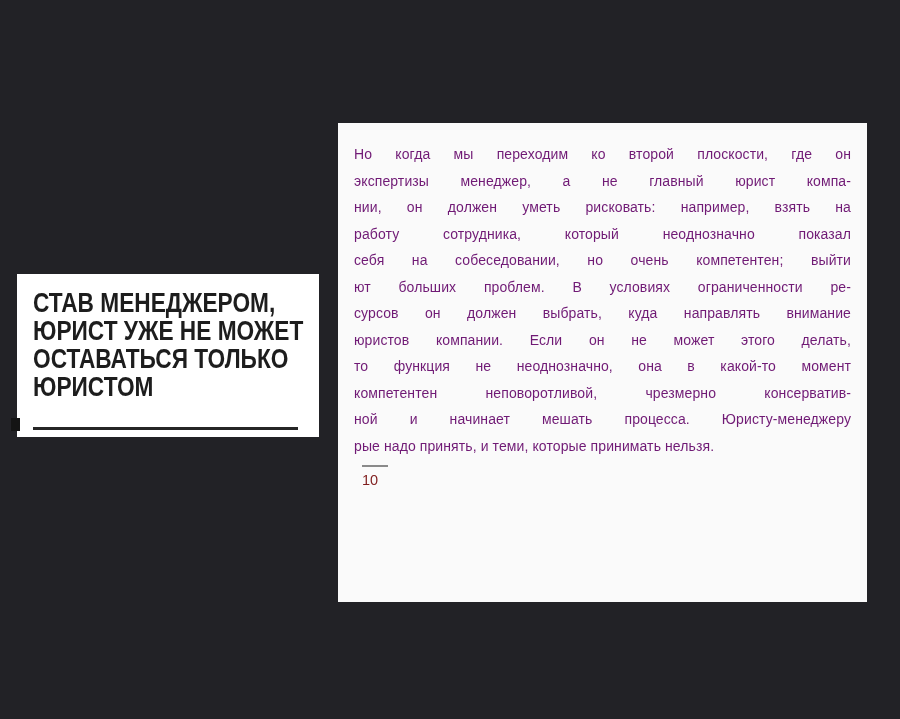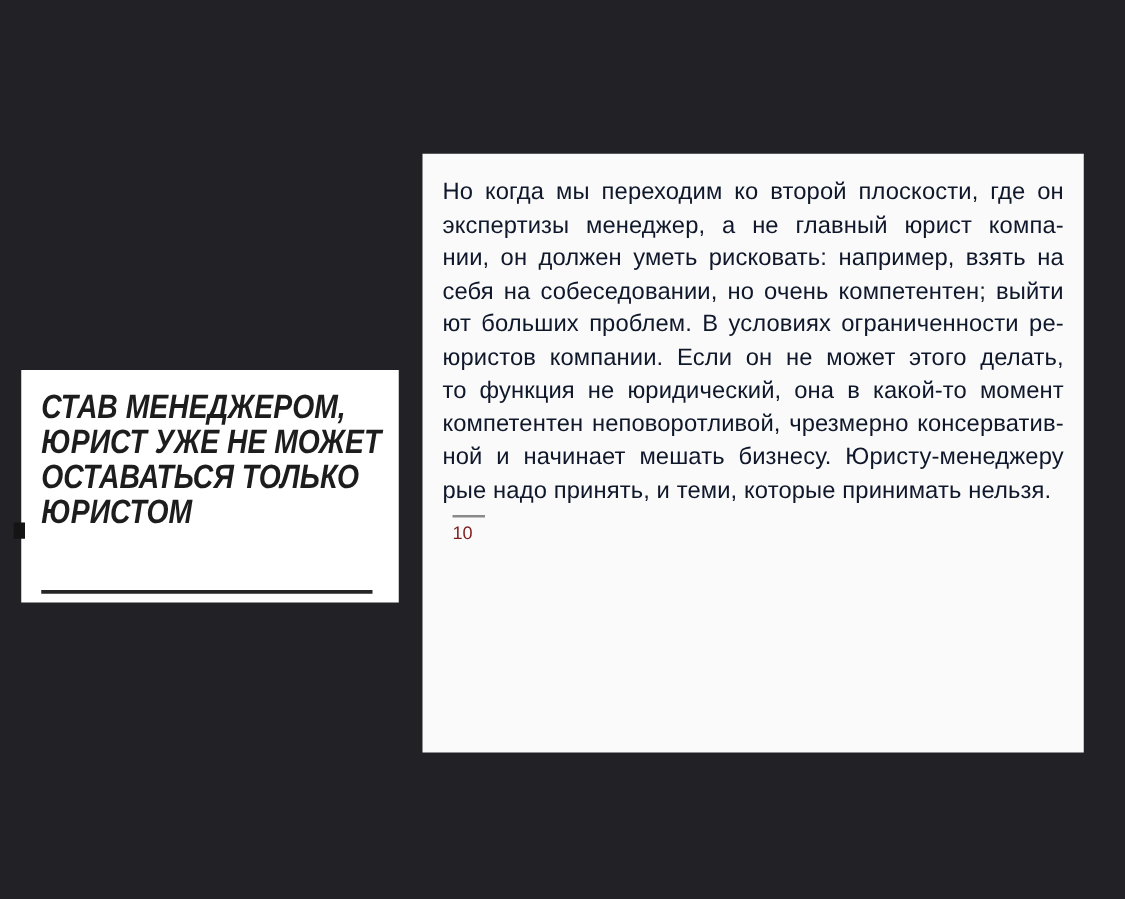--- a/index.html
+++ b/index.html
@@ -13,24 +13,23 @@
   .canvas {
     position: absolute;
     left: 0; top: 0;
     width: 900px; height: 719px;
     background: #222226;
   }
 
   
   .quote-card {
     position: absolute;
-    left: 17px; top: 296px;
-    width: 302px; height: 186px;
+    left: 17px; top: 274px;
+    width: 302px; height: 163px;
     background: #ffffff;
-    font-style: italic;
   }
   .quote-text {
     position: absolute;
     left: 16px; top: 15px;
     width: 340px;
     transform: scaleX(0.84);
     transform-origin: left top;
     color: #1d1d1d;
     font-weight: 700;
     font-size: 27px;
@@ -53,22 +52,22 @@
 
   
   .book-page {
     position: absolute;
     left: 338px; top: 123px;
     width: 529px; height: 479px;
     background: #fafafa;
     padding: 18px 16px 0 16px;
   }
   .page-text {
-    color: #0f172a;
-    font-size: 19px;
+    color: #701a75;
+    font-size: 14px;
     line-height: 26.5px;
     letter-spacing: 0.1px;
   }
   .page-line {
     text-align: justify;
     text-align-last: justify;
     white-space: normal;
   }
   .page-line:last-child {
     text-align: justify;
@@ -104,26 +103,28 @@
     <div class="quote-underline"></div>
   </div>
 
   <div class="notch"></div>
 
   <div class="book-page">
     <div class="page-text">
         <div class="page-line">Но когда мы переходим ко второй плоскости, где он</div>
         <div class="page-line">экспертизы менеджер, а не главный юрист компа-</div>
         <div class="page-line">нии, он должен уметь рисковать: например, взять на</div>
+        <div class="page-line">работу сотрудника, который неоднозначно показал</div>
         <div class="page-line">себя на собеседовании, но очень компетентен; выйти</div>
         <div class="page-line">ют больших проблем. В условиях ограниченности ре-</div>
+        <div class="page-line">сурсов он должен выбрать, куда направлять внимание</div>
         <div class="page-line">юристов компании. Если он не может этого делать,</div>
-        <div class="page-line">то функция не юридический, она в какой-то момент</div>
+        <div class="page-line">то функция не неоднозначно, она в какой-то момент</div>
         <div class="page-line">компетентен неповоротливой, чрезмерно консерватив-</div>
-        <div class="page-line">ной и начинает мешать бизнесу. Юристу-менеджеру</div>
+        <div class="page-line">ной и начинает мешать процесса. Юристу-менеджеру</div>
         <div class="page-line">рые надо принять, и теми, которые принимать нельзя.</div>
       </div>
     <div class="page-footer">
       <div class="footer-rule"></div>
       <div class="page-number">10</div>
     </div>
   </div>
 
 </div>
 

